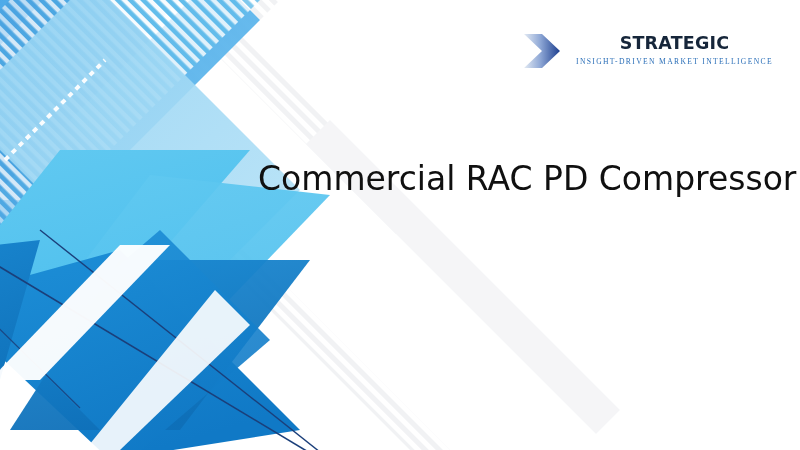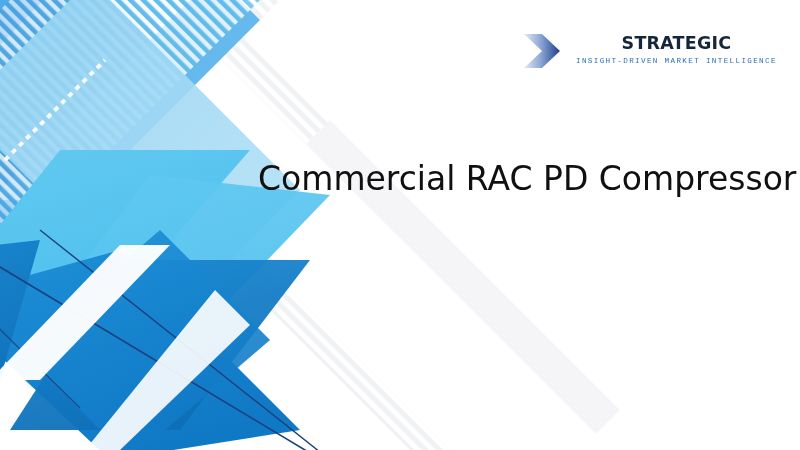--- a/index.html
+++ b/index.html
@@ -52,21 +52,21 @@
   .logo-line2 {
     font-family: "DejaVu Sans", sans-serif;
     font-weight: bold;
     color: #16263a;
     font-size: 17.5px;
     line-height: 19px;
     letter-spacing: 0.2px;
     white-space: nowrap;
   }
   .logo-tagline {
-    font-family: Liberation Mono, monospace;
+    font-family: Liberation Serif, serif;
     color: #2b6fb8;
     font-size: 7.6px;
     line-height: 13px;
     letter-spacing: 1.35px;
     white-space: nowrap;
     margin-top: 2px;
   }
 
   
   .title {

